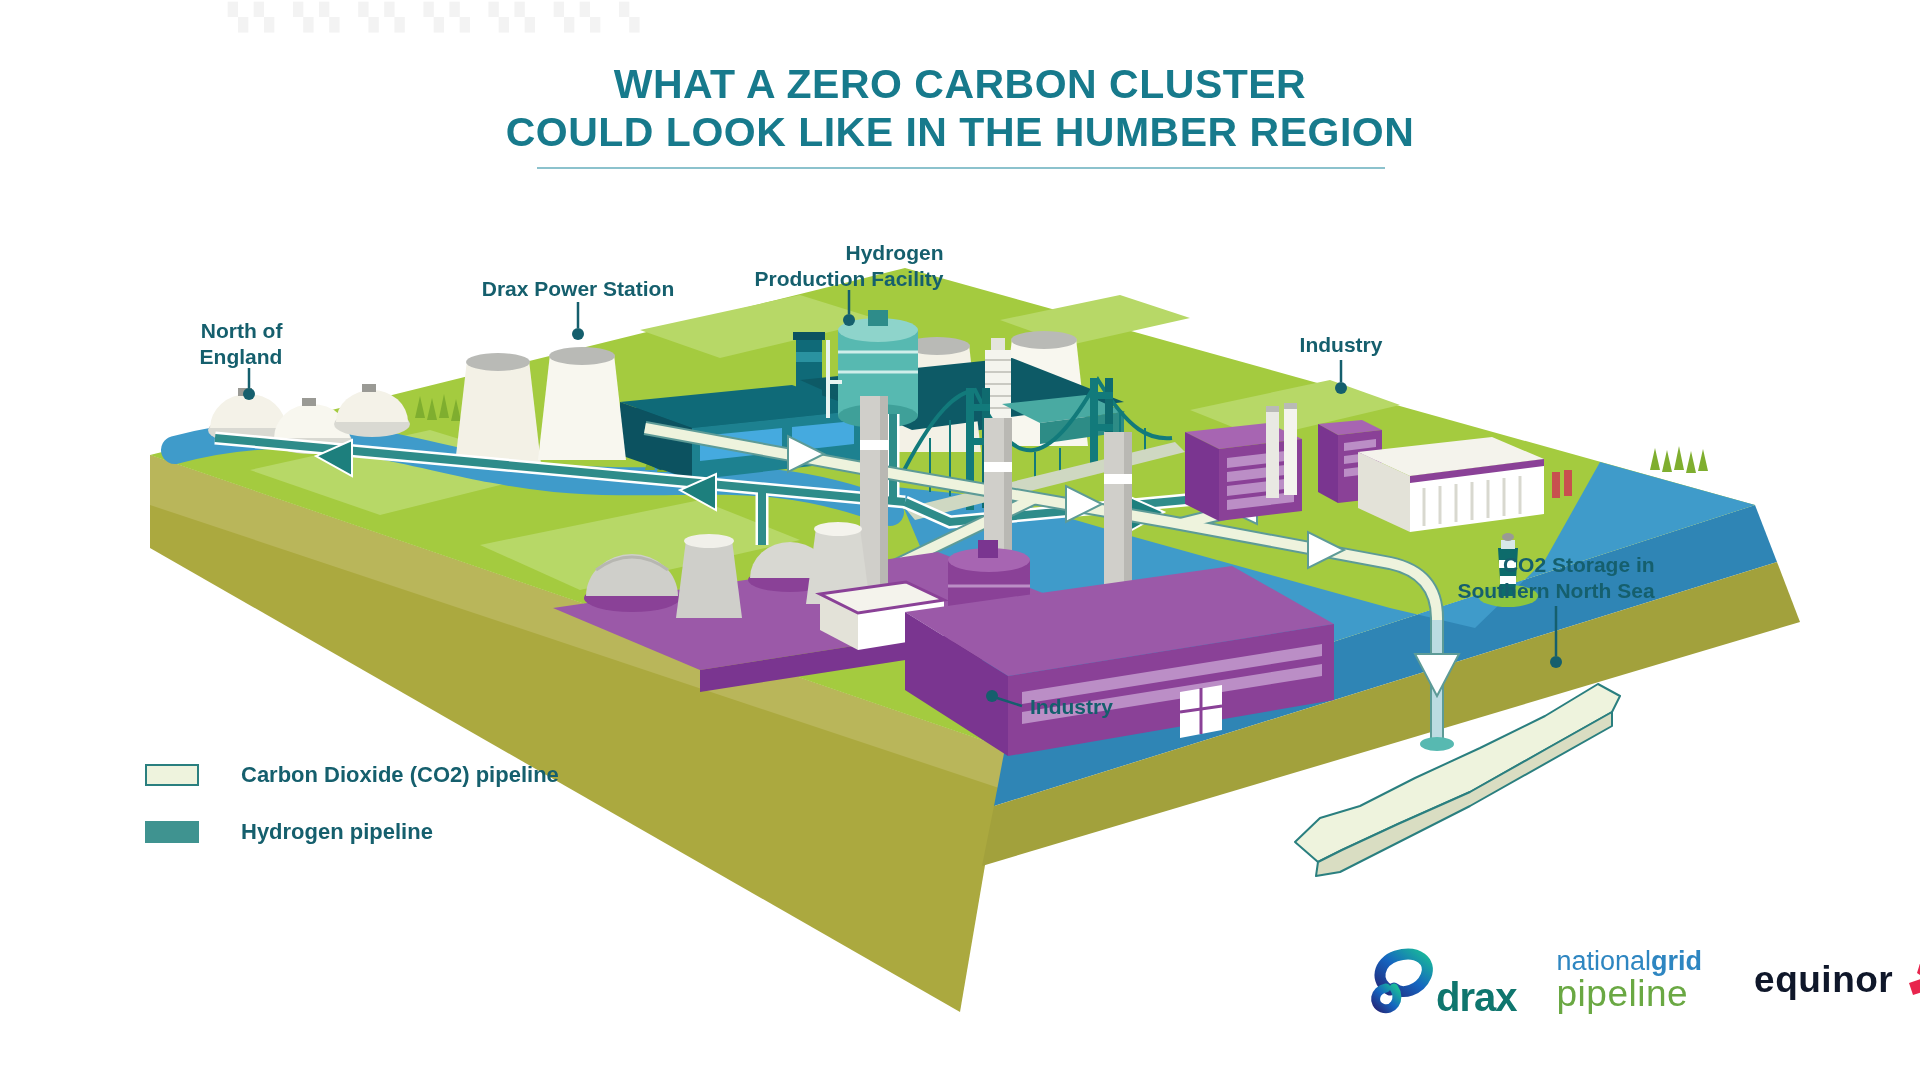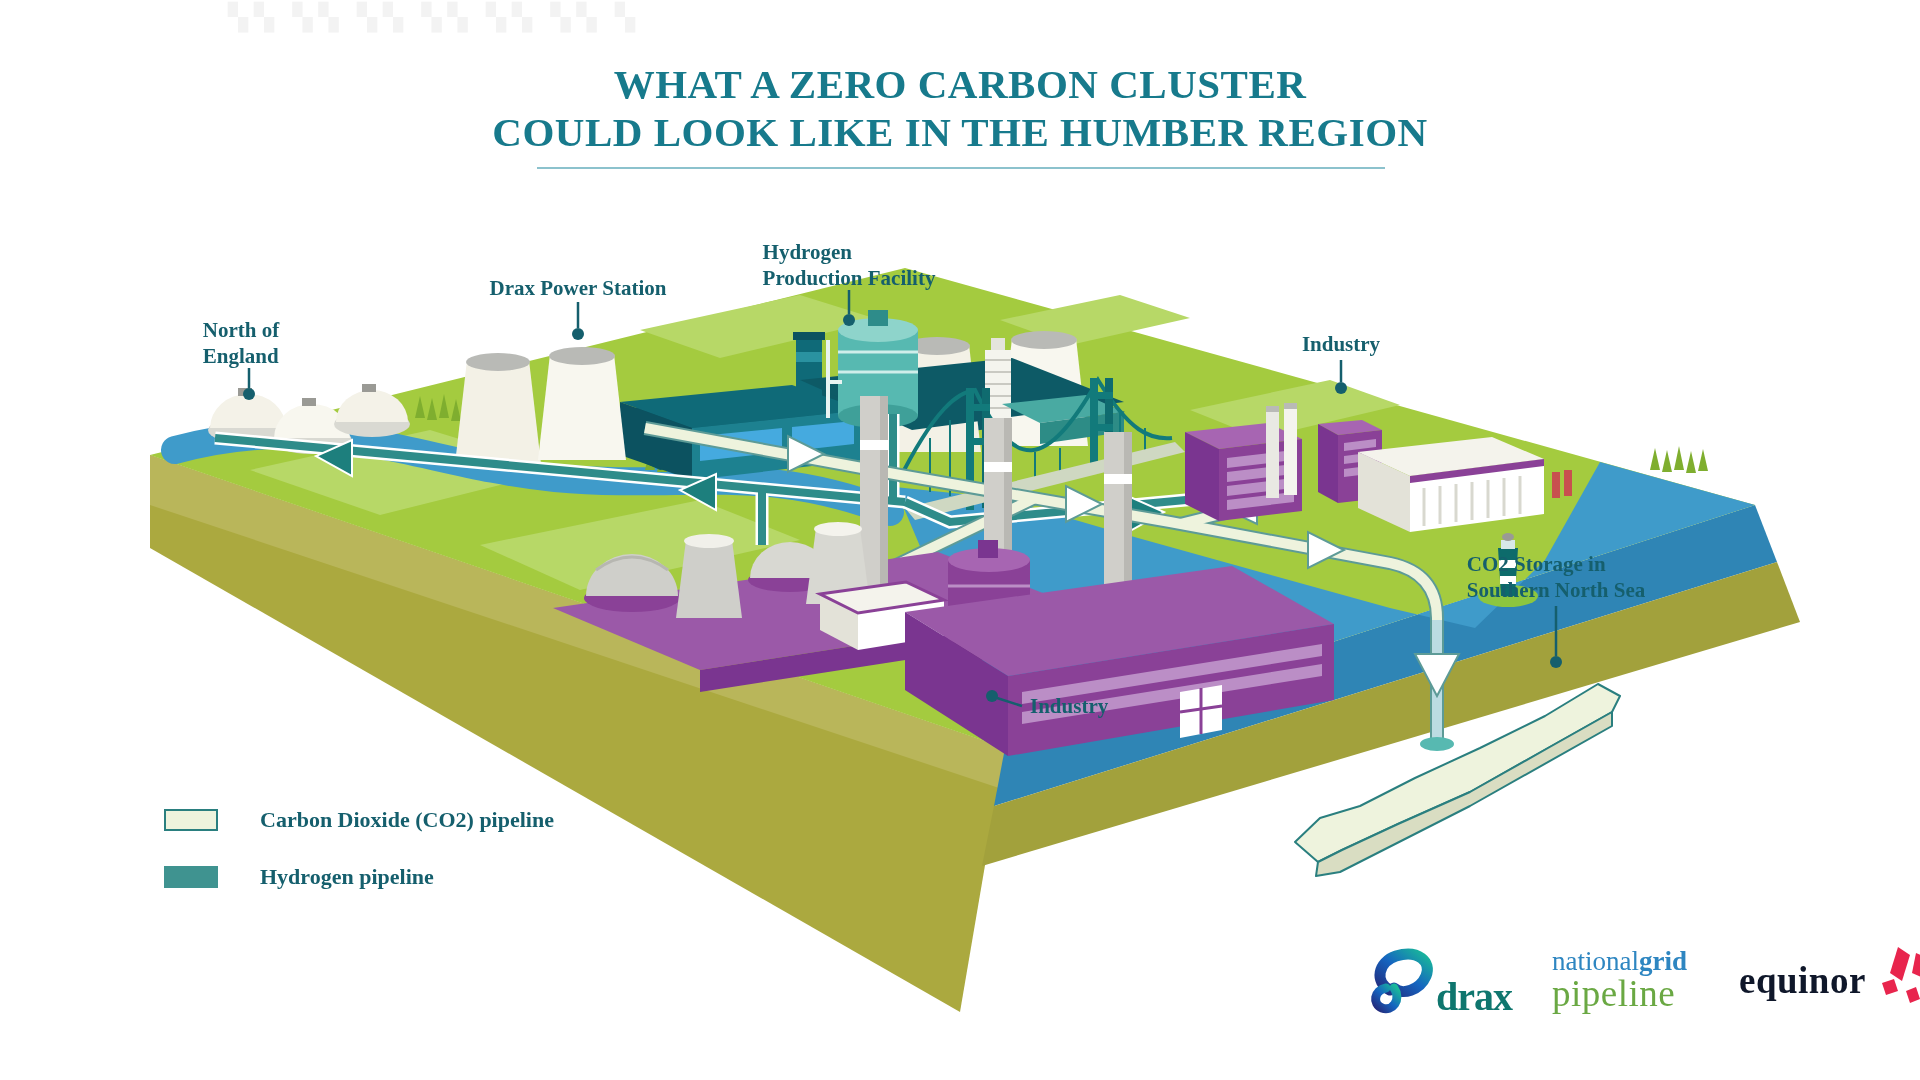--- a/index.html
+++ b/index.html
@@ -1,29 +1,29 @@
 <!DOCTYPE html>
 <html><head>
 <meta charset="utf-8">
 <style>
   html,body{margin:0;padding:0;background:#ffffff;}
   .stage{position:relative;width:1920px;height:1080px;overflow:hidden;background:#ffffff;
-         font-family:Liberation Serif, serif;}
+         font-family:Liberation Sans, sans-serif;}
   .watermark{position:absolute;left:228px;top:2px;font-size:26px;letter-spacing:6px;
              color:#f3f3f3;user-select:none;}
   .title{position:absolute;left:50%;top:60px;transform:translateX(-50%);
          width:1200px;text-align:center;color:#177a8c;font-weight:bold;
          font-size:41px;line-height:1.18;letter-spacing:.5px;}
   .title-underline{position:absolute;left:537px;top:167px;width:848px;height:2px;background:#8cc2cd;}
   .lbl{position:absolute;color:#155f6d;font-weight:bold;font-size:21px;line-height:1.22;
-       text-align:left;transform:translateX(-50%);white-space:nowrap;}
+       text-align:right;transform:translateX(-50%);white-space:nowrap;}
   .lbl span{display:block;}
   .lbl.left-align{transform:none;text-align:left;}
   .scene{position:absolute;left:0;top:0;}
-  .legend{position:absolute;left:164px;top:762px;margin-top:45px;}
+  .legend{position:absolute;left:145px;top:762px;}
   .legend-row{display:flex;align-items:center;margin-bottom:31px;}
   .legend-swatch{width:54px;height:22px;margin-right:42px;box-sizing:border-box;}
   .legend-swatch.co2{background:#eef3dd;border:2px solid #2a7f7f;}
   .legend-swatch.h2{background:#3f9390;}
   .legend-text{color:#155f6d;font-weight:bold;font-size:22px;}
   .logos{position:absolute;left:1368px;top:938px;display:flex;align-items:center;}
   .logo-drax{display:flex;align-items:flex-end;}
   .logo-drax .word{color:#0f766e;font-weight:bold;font-size:40px;letter-spacing:-1px;
                    margin-left:-6px;margin-bottom:2px;}
   .logo-ngv{margin-left:40px;line-height:1.0;}

